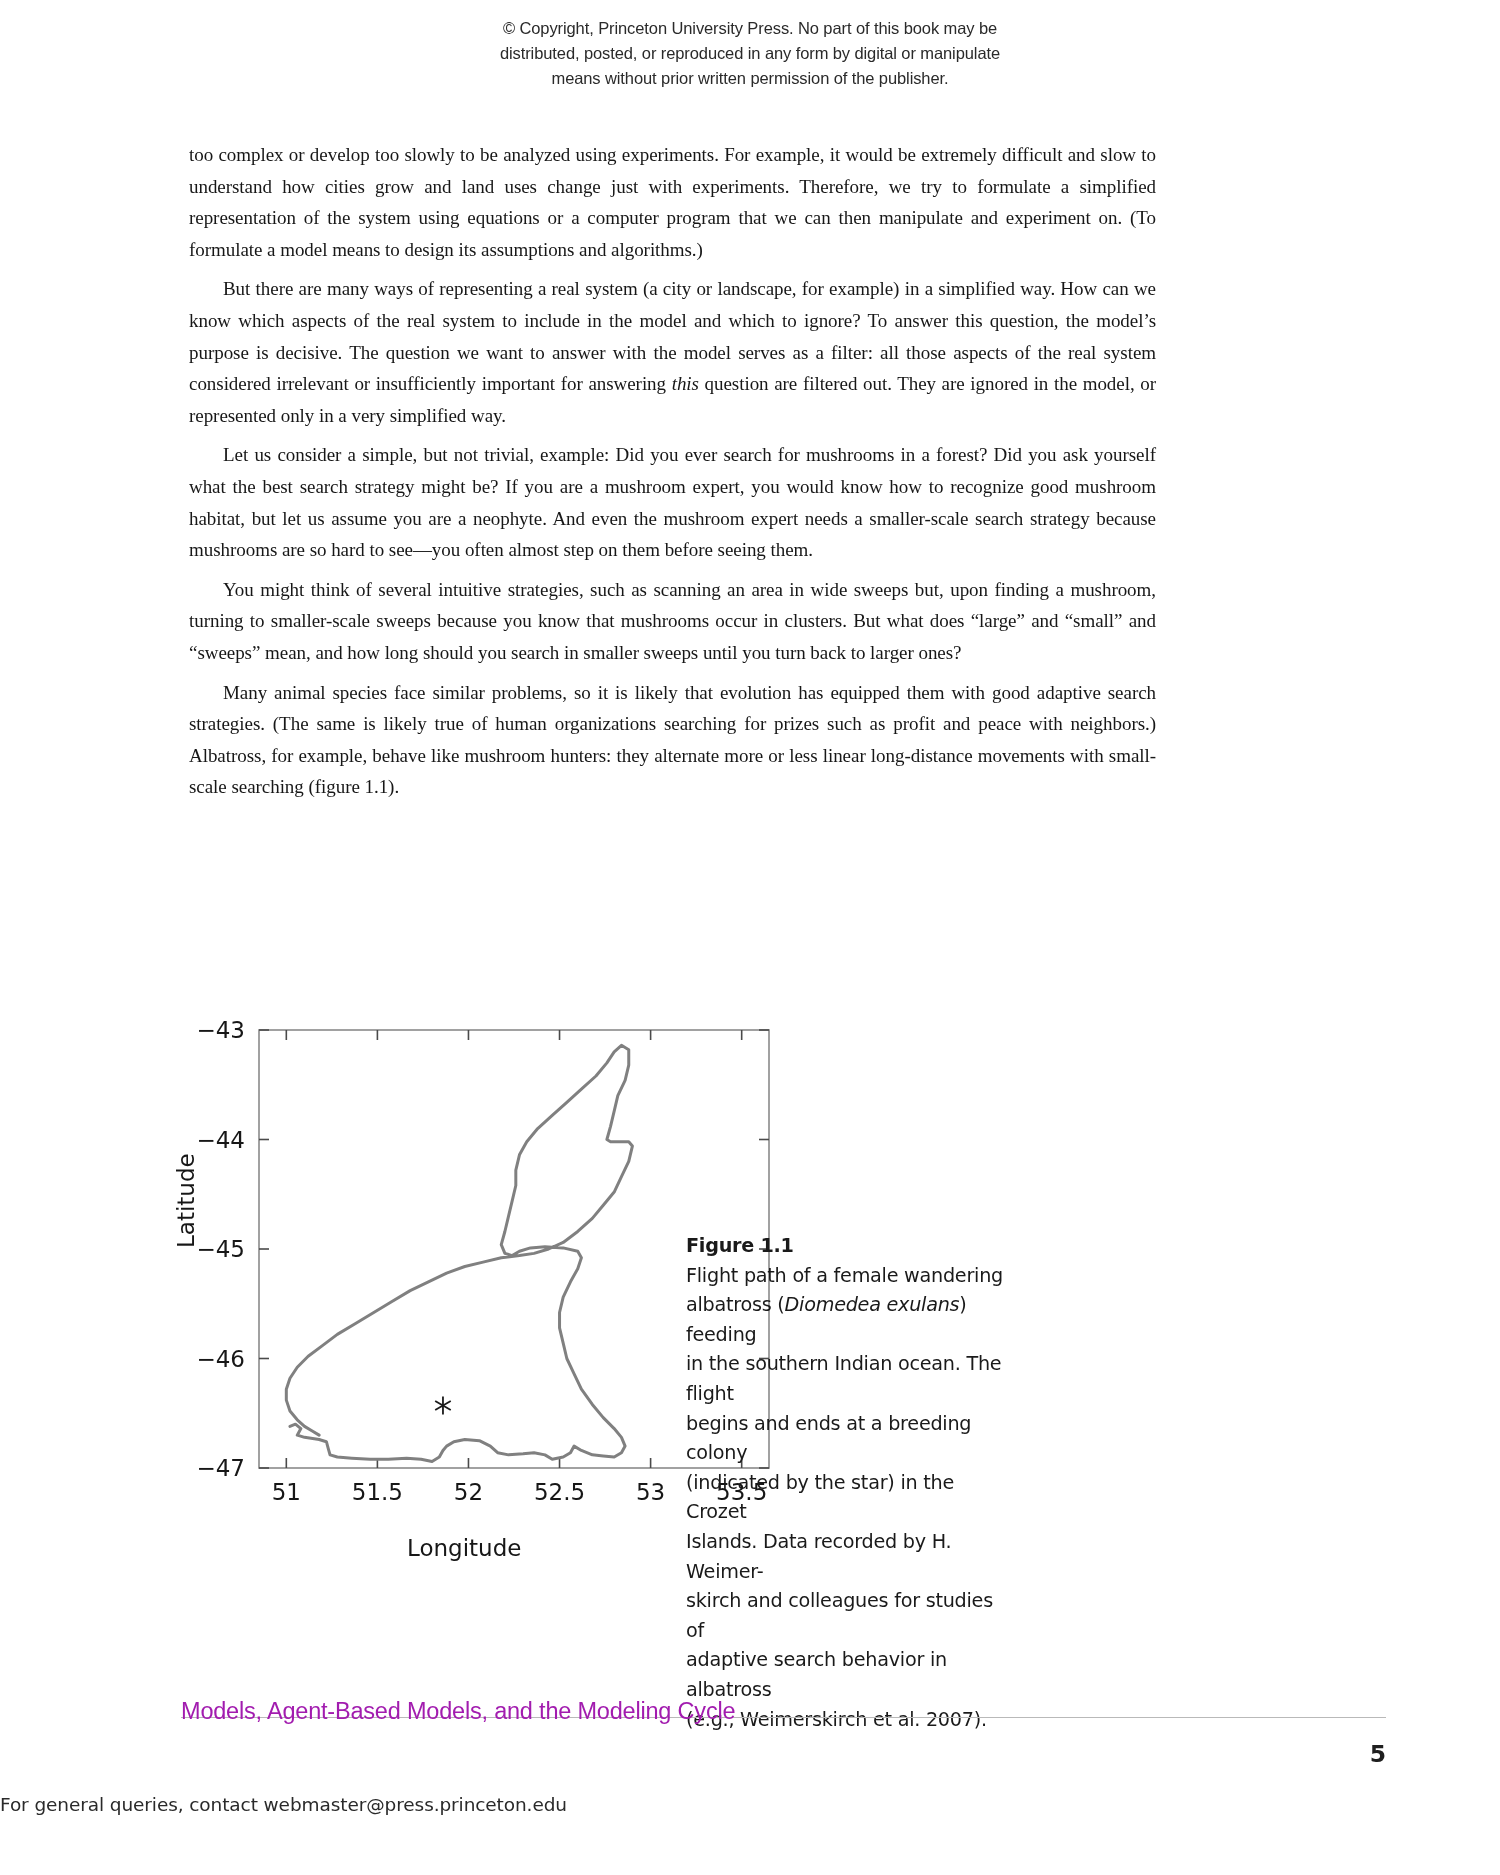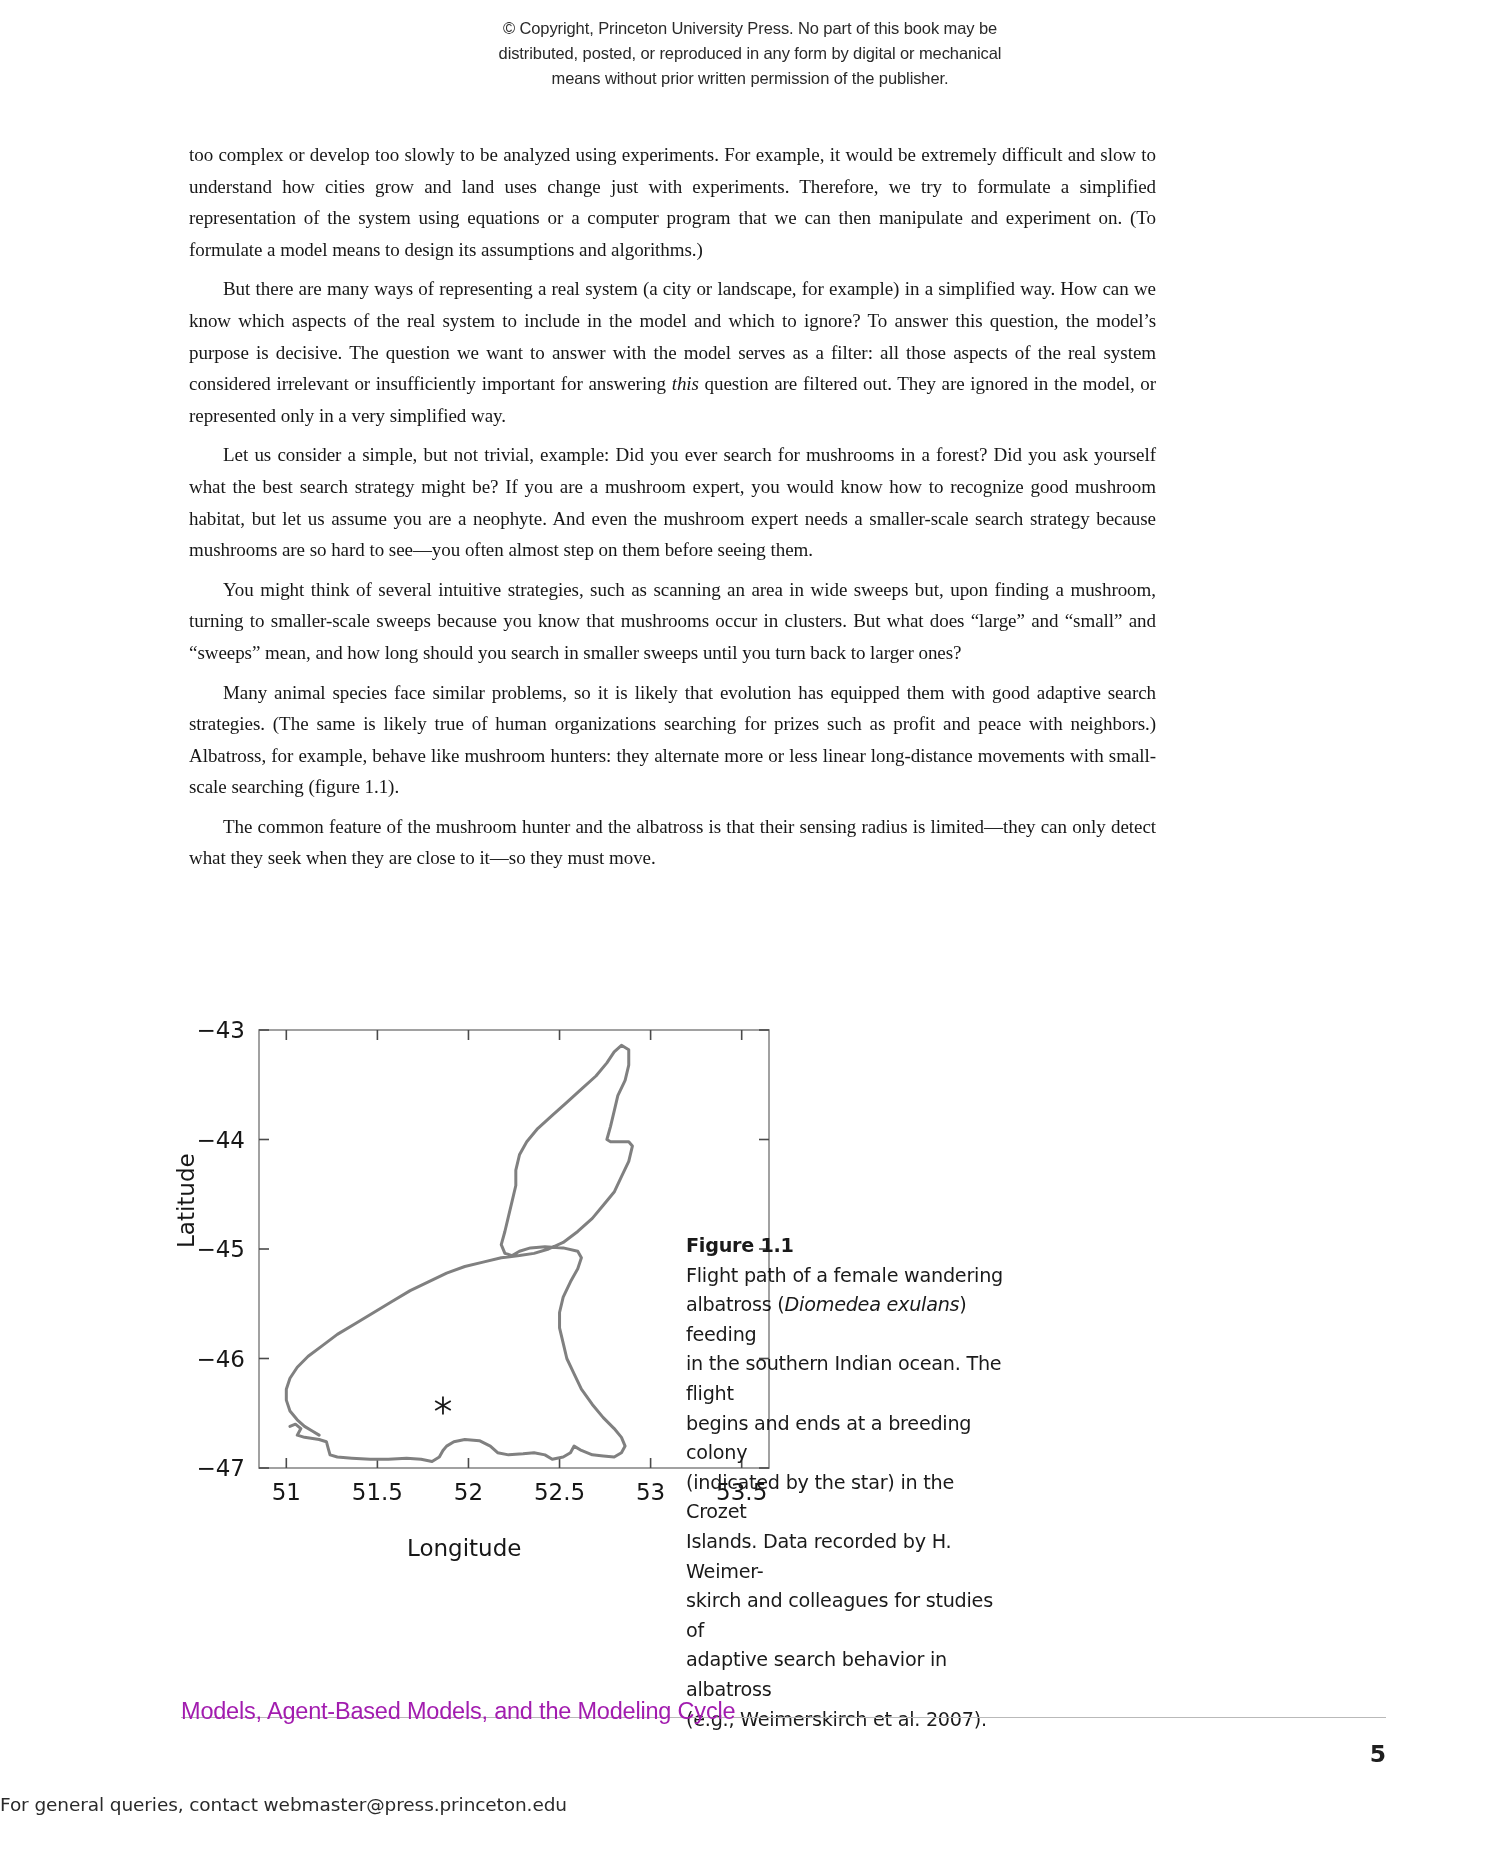--- a/index.html
+++ b/index.html
@@ -148,31 +148,30 @@
     font-size: 18.5px;
     color: #2a2a2a;
     letter-spacing: -0.1px;
   }
 </style>
 </head>
 <body>
 
 <div class="copyright">
   <span class="cline">© Copyright, Princeton University Press. No part of this book may be</span>
-  <span class="cline">distributed, posted, or reproduced in any form by digital or mechanical</span>
+  <span class="cline">distributed, posted, or reproduced in any form by digital or manipulate</span>
   <span class="cline">means without prior written permission of the publisher.</span>
 </div>
 
 <div class="text-column">
   <p class="para">too complex or develop too slowly to be analyzed using experiments. For example, it would be extremely difficult and slow to understand how cities grow and land uses change just with experiments. Therefore, we try to formulate a simplified representation of the system using equations or a computer program that we can then manipulate and experiment on. (To formulate a model means to design its assumptions and algorithms.)</p>
   <p class="para">But there are many ways of representing a real system (a city or landscape, for example) in a simplified way. How can we know which aspects of the real system to include in the model and which to ignore? To answer this question, the model’s purpose is decisive. The question we want to answer with the model serves as a filter: all those aspects of the real system considered irrelevant or insufficiently important for answering <i>this</i> question are filtered out. They are ignored in the model, or represented only in a very simplified way.</p>
   <p class="para">Let us consider a simple, but not trivial, example: Did you ever search for mushrooms in a forest? Did you ask yourself what the best search strategy might be? If you are a mushroom expert, you would know how to recognize good mushroom habitat, but let us assume you are a neophyte. And even the mushroom expert needs a smaller-scale search strategy because mushrooms are so hard to see—you often almost step on them before seeing them.</p>
   <p class="para">You might think of several intuitive strategies, such as scanning an area in wide sweeps but, upon finding a mushroom, turning to smaller-scale sweeps because you know that mushrooms occur in clusters. But what does “large” and “small” and “sweeps” mean, and how long should you search in smaller sweeps until you turn back to larger ones?</p>
   <p class="para">Many animal species face similar problems, so it is likely that evolution has equipped them with good adaptive search strategies. (The same is likely true of human organizations searching for prizes such as profit and peace with neighbors.) Albatross, for example, behave like mushroom hunters: they alternate more or less linear long-distance movements with small-scale searching (figure 1.1).</p>
-  <p class="para">The common feature of the mushroom hunter and the albatross is that their sensing radius is limited—they can only detect what they seek when they are close to it—so they must move.</p>
 </div>
 
 <div class="figure-block">
 
   <div class="plot-wrap">
     <div class="ylabel">Latitude</div>
     <div class="xlabel">Longitude</div>
     <svg class="axes-svg" id="chart-svg" width="600" height="510">
         <rect x="78" y="10" width="510" height="438" fill="none" stroke="#8a8a8a" stroke-width="1.6"></rect>
         <line x1="78" y1="448" x2="88" y2="448" stroke="#4a4a4a" stroke-width="1.6"></line>

